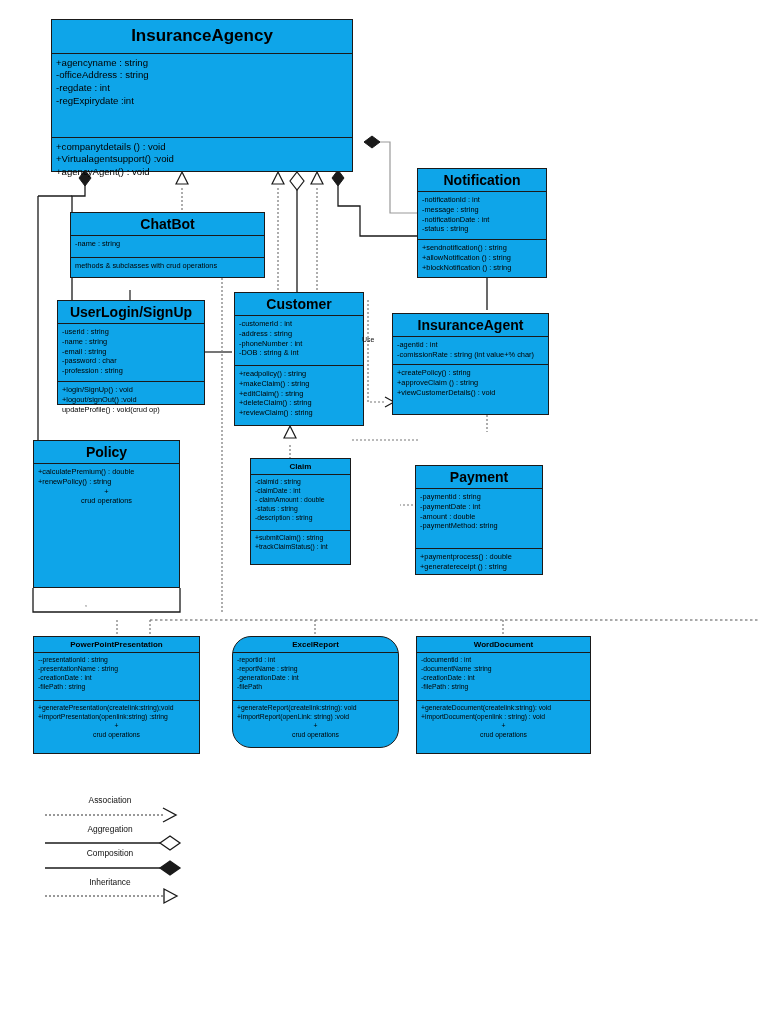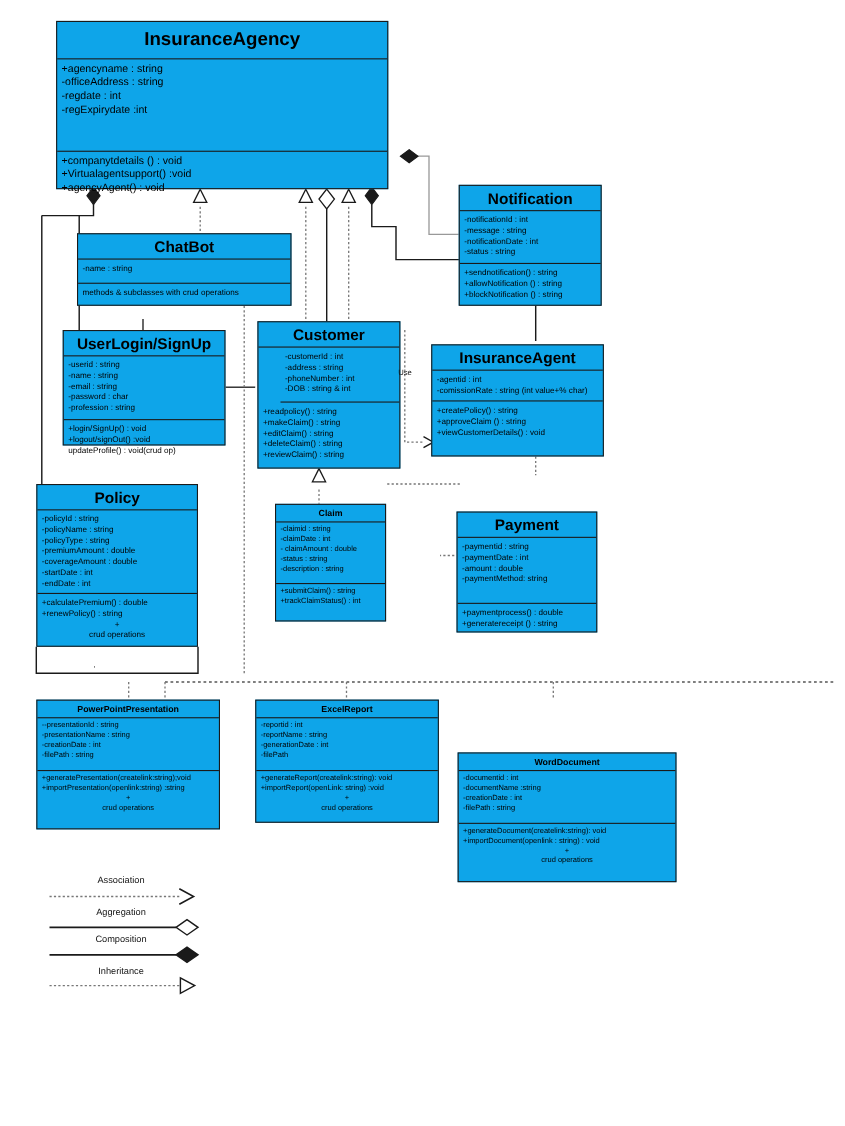--- a/index.html
+++ b/index.html
@@ -182,21 +182,21 @@
     </div>
     <div class="sec">
       <span class="ln">+login/SignUp() : void</span>
       <span class="ln">+logout/signOut() :void</span>
       <span class="ln">updateProfile() : void(crud op)</span>
     </div>
   </div>
 
   <div class="uml t-mid" style="left:234px;top:292px;width:130px;height:134px;">
     <div class="title">Customer</div>
-    <div class="sec" style="height:50px;margin-left:20px;">
+    <div class="sec" style="height:50px;">
       <span class="ln">-customerId : int</span>
       <span class="ln">-address : string</span>
       <span class="ln">-phoneNumber : int</span>
       <span class="ln">-DOB : string &amp; int</span>
     </div>
     <div class="sec">
       <span class="ln">+readpolicy() : string</span>
       <span class="ln">+makeClaim() : string</span>
       <span class="ln">+editClaim() : string</span>
       <span class="ln">+deleteClaim() : string</span>
@@ -214,29 +214,20 @@
     </div>
     <div class="sec">
       <span class="ln">+createPolicy() : string</span>
       <span class="ln">+approveClaim () : string</span>
       <span class="ln">+viewCustomerDetails() : void</span>
     </div>
   </div>
 
   <div class="uml t-mid" style="left:33px;top:440px;width:147px;height:148px;">
     <div class="title">Policy</div>
-    <div class="sec" style="height:76px;">
-      <span class="ln">-policyId : string</span>
-      <span class="ln">-policyName : string</span>
-      <span class="ln">-policyType : string</span>
-      <span class="ln">-premiumAmount : double</span>
-      <span class="ln">-coverageAmount : double</span>
-      <span class="ln">-startDate : int</span>
-      <span class="ln">-endDate : int</span>
-    </div>
     <div class="sec">
       <span class="ln">+calculatePremium() : double</span>
       <span class="ln">+renewPolicy() : string</span>
       <span class="ln" style="text-align:center;">+</span>
       <span class="ln" style="text-align:center;">crud operations</span>
     </div>
   </div>
 
   <div class="uml t-sm" style="left:250px;top:458px;width:101px;height:107px;">
     <div class="title">Claim</div>
@@ -276,37 +267,37 @@
       <span class="ln">-filePath : string</span>
     </div>
     <div class="sec">
       <span class="ln">+generatePresentation(createlink:string);void</span>
       <span class="ln">+importPresentation(openlink:string) :string</span>
       <span class="ln" style="text-align:center;">+</span>
       <span class="ln" style="text-align:center;">crud operations</span>
     </div>
   </div>
 
-  <div class="uml t-sm" style="left:232px;top:636px;width:167px;height:112px;">
+  <div class="uml t-sm" style="left:232px;top:636px;width:167px;height:112px;border-radius:19px;">
     <div class="title">ExcelReport</div>
     <div class="sec" style="height:48px;">
       <span class="ln">-reportid : int</span>
       <span class="ln">-reportName : string</span>
       <span class="ln">-generationDate : int</span>
       <span class="ln">-filePath</span>
     </div>
     <div class="sec">
       <span class="ln">+generateReport(createlink:string): void</span>
       <span class="ln">+importReport(openLink: string) :void</span>
       <span class="ln" style="text-align:center;">+</span>
       <span class="ln" style="text-align:center;">crud operations</span>
     </div>
   </div>
 
-  <div class="uml t-sm" style="left:416px;top:636px;width:199px;height:118px;margin-top:48px;">
+  <div class="uml t-sm" style="left:416px;top:636px;width:175px;height:118px;">
     <div class="title">WordDocument</div>
     <div class="sec" style="height:48px;">
       <span class="ln">-documentid : int</span>
       <span class="ln">-documentName :string</span>
       <span class="ln">-creationDate : int</span>
       <span class="ln">-filePath : string</span>
     </div>
     <div class="sec">
       <span class="ln">+generateDocument(createlink:string): void</span>
       <span class="ln">+importDocument(openlink : string) : void</span>

